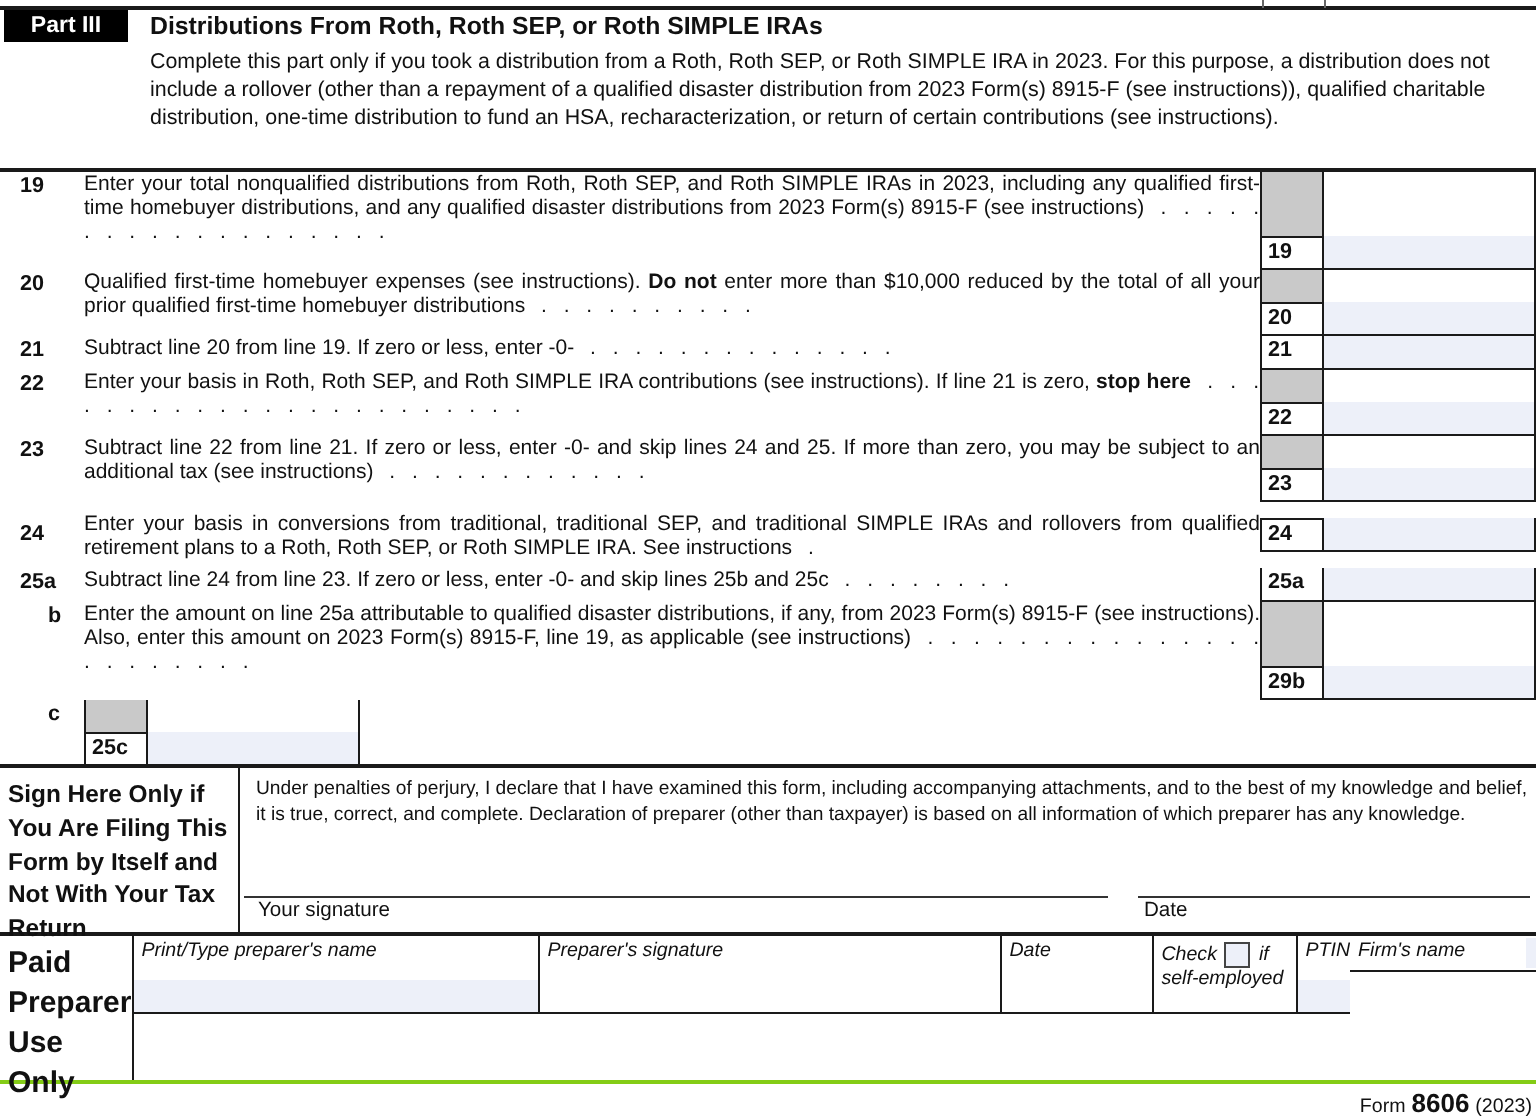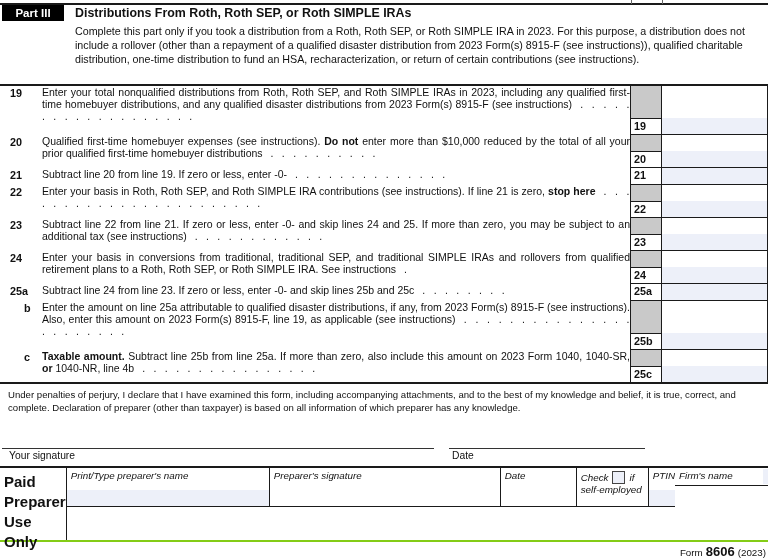--- a/index.html
+++ b/index.html
@@ -159,21 +159,21 @@
       <div class="boxcol">
         <div class="gray"></div>
         <div class="numcell bt">23</div>
       </div>
       <div class="amtcol">
         <div class="whitecell"></div>
         <div class="fillcell"></div>
       </div>
     </div>
 
-    <div class="item" style="height: 33px;">
+    <div class="item" style="height: 33px; align-items: center;">
       <div class="lnum">24</div>
       <div class="body"><span>Enter your basis in conversions from traditional, traditional SEP, and traditional SIMPLE IRAs and rollovers from qualified retirement plans to a Roth, Roth SEP, or Roth SIMPLE IRA. See instructions</span><span class="dots"> .</span></div>
       <div class="boxcol">
         <div class="gray"></div>
         <div class="numcell bt">24</div>
       </div>
       <div class="amtcol">
         <div class="whitecell"></div>
         <div class="fillcell"></div>
       </div>
@@ -190,43 +190,43 @@
 
         <div class="fillcell"></div>
       </div>
     </div>
 
     <div class="item" style="height: 49px;">
       <div class="lnum sub">b</div>
       <div class="body"><span>Enter the amount on line 25a attributable to qualified disaster distributions, if any, from 2023 Form(s) 8915-F (see instructions). Also, enter this amount on 2023 Form(s) 8915-F, line 19, as applicable (see instructions)</span><span class="dots"> . . . . . . . . . . . . . . . . . . . . . . .</span></div>
       <div class="boxcol">
         <div class="gray"></div>
-        <div class="numcell bt">25b</div>
+        <div class="numcell bt">29b</div>
       </div>
       <div class="amtcol">
         <div class="whitecell"></div>
         <div class="fillcell"></div>
       </div>
     </div>
 
     <div class="item last" style="height: 32px;">
       <div class="lnum sub">c</div>
-      <div class="body"><span class="b">Taxable amount.</span><span> Subtract line 25b from line 25a. If more than zero, also include this amount on 2023 Form 1040, 1040-SR, </span><span class="b">or</span><span> 1040-NR, line 4b</span><span class="dots"> . . . . . . . . . . . . . . . .</span></div>
       <div class="boxcol">
         <div class="gray"></div>
         <div class="numcell bt">25c</div>
       </div>
       <div class="amtcol">
         <div class="whitecell"></div>
         <div class="fillcell"></div>
       </div>
     </div>
   </div>
 
   <div class="sign">
+    <div class="sign-label">Sign Here Only if You Are Filing This Form by Itself and Not With Your Tax Return</div>
     <div class="sign-right">
       <div class="perjury">Under penalties of perjury, I declare that I have examined this form, including accompanying attachments, and to the best of my knowledge and belief, it is true, correct, and complete. Declaration of preparer (other than taxpayer) is based on all information of which preparer has any knowledge.</div>
       <div class="sigline sl1"></div>
       <div class="siglab sla1">Your signature</div>
       <div class="sigline sl2"></div>
       <div class="siglab sla2">Date</div>
     </div>
   </div>
 
   <div class="prep">

